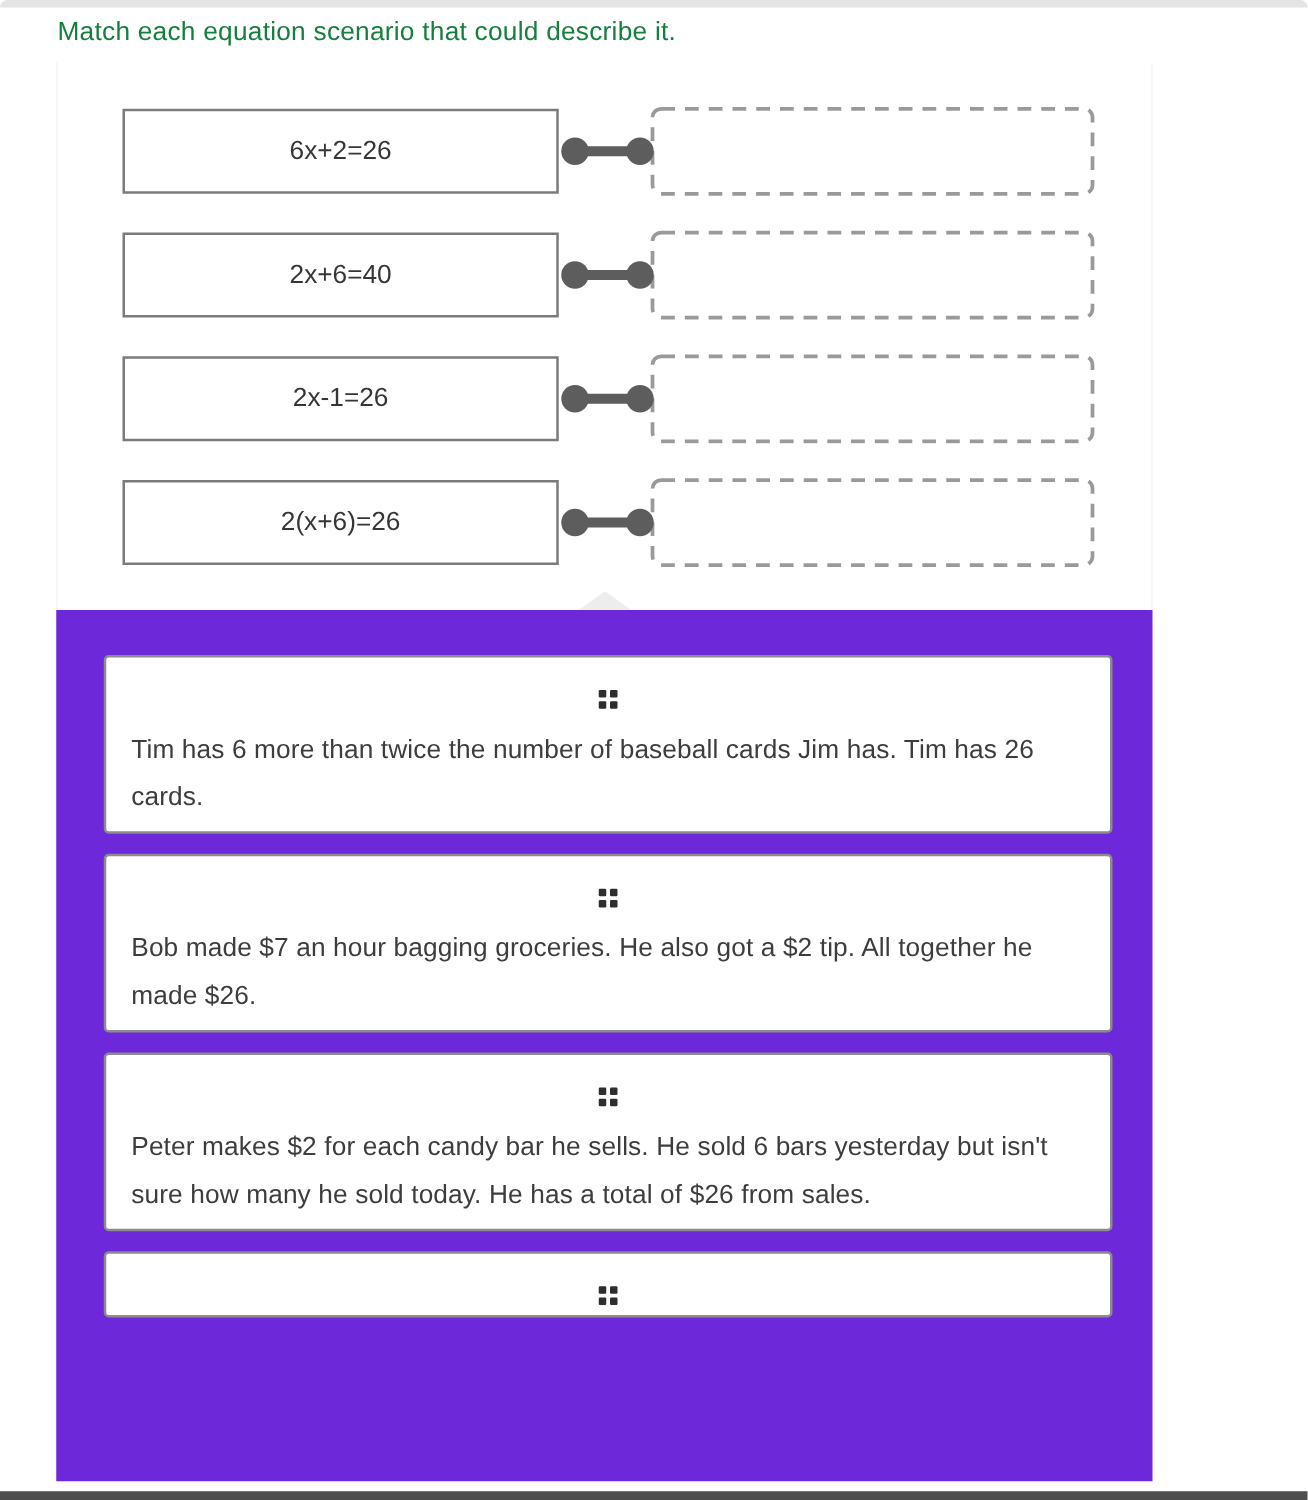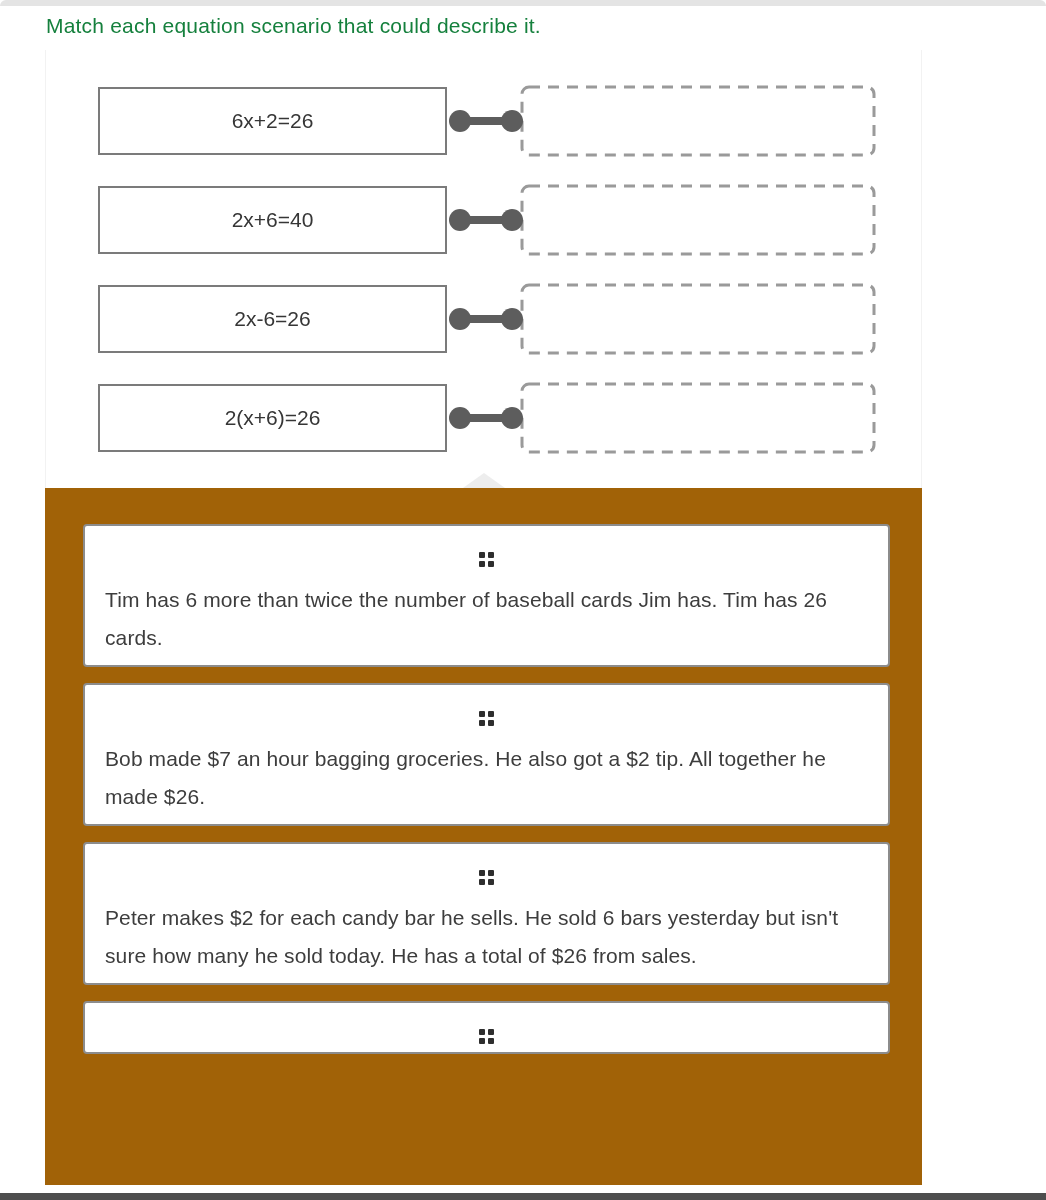--- a/index.html
+++ b/index.html
@@ -59,21 +59,21 @@
     position: relative;
   }
   .drop-zone svg { position: absolute; left: 0; top: 0; }
   .drop-zone .zone-value {
     position: absolute; inset: 0;
     display: flex; align-items: center; justify-content: center;
     font-size: 21px; color: #363636;
   }
   
   .cards-panel {
-    background: #a16207;
+    background: #6d28d9;
     position: relative;
     height: 697px;
     padding: 36px 32px 16px 38px;
   }
   .notch {
     position: absolute; top: -15px; left: calc(50% - 21px);
     width: 0; height: 0;
     border-left: 21px solid transparent;
     border-right: 21px solid transparent;
     border-bottom: 15px solid #ededed;
@@ -147,21 +147,21 @@
       </svg>
       <div class="drop-zone">
         <svg width="356" height="72" viewBox="0 0 356 72">
           <rect x="2" y="2" width="352" height="68" rx="7" fill="none" stroke="#9a9a9a" stroke-width="3" stroke-dasharray="11 8"></rect>
         </svg>
         <div class="zone-value"></div>
       </div>
     </div>
 
     <div class="match-row">
-      <div class="equation-box">2x-6=26</div>
+      <div class="equation-box">2x-1=26</div>
       <svg class="connector" width="78" height="26" viewBox="0 0 78 26">
         <rect x="13" y="9" width="52" height="8" fill="#5d5d5d"></rect>
         <circle cx="13" cy="13" r="11" fill="#5d5d5d"></circle>
         <circle cx="65" cy="13" r="11" fill="#5d5d5d"></circle>
       </svg>
       <div class="drop-zone">
         <svg width="356" height="72" viewBox="0 0 356 72">
           <rect x="2" y="2" width="352" height="68" rx="7" fill="none" stroke="#9a9a9a" stroke-width="3" stroke-dasharray="11 8"></rect>
         </svg>
         <div class="zone-value"></div>

